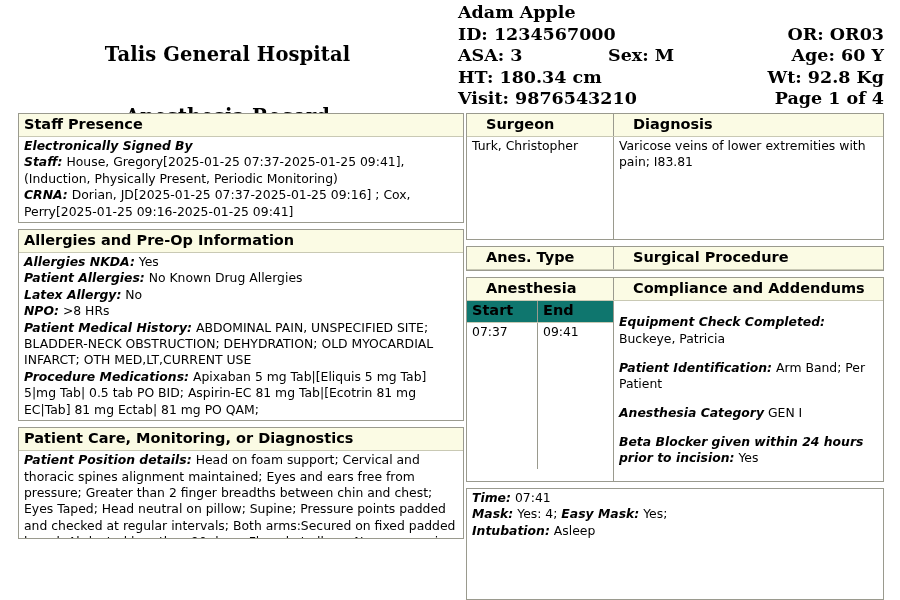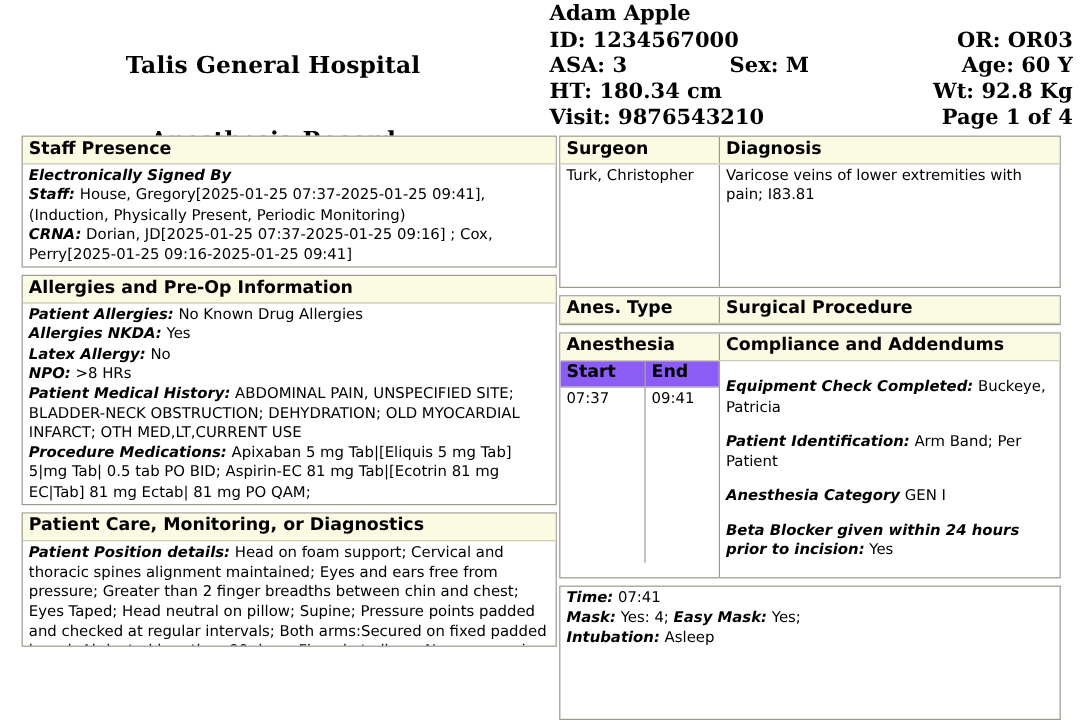--- a/index.html
+++ b/index.html
@@ -48,21 +48,21 @@
     top: 2px;
     width: 442px;
     font-family: "DejaVu Serif", serif;
     font-weight: bold;
     font-size: 17.5px;
     line-height: 21.5px;
   }
   .pt-row { position: relative; height: 21.5px; white-space: nowrap; }
   .pt-l { position: absolute; left: 0; }
   .pt-m { position: absolute; left: 150px; }
-  .pt-r { position: absolute; right: 6px; }
+  .pt-r { position: absolute; right: 16px; }
 
   
   .sheet {
     position: relative;
     width: 900px;
     height: 588px;
   }
   .col-left {
     position: absolute;
     left: 18px;
@@ -115,21 +115,21 @@
     border-collapse: collapse;
   }
   .tbl-row { display: table-row; }
   .tbl-h {
     display: table-cell;
     background: #fbfbe4;
     border-bottom: 1px solid #c9c9b4;
     font-weight: bold;
     font-size: 14.5px;
     line-height: 19px;
-    padding: 1px 4px 2px 5px;
+    padding: 1px 4px 2px 19px;
     vertical-align: top;
     white-space: nowrap;
   }
   .tbl-c {
     display: table-cell;
     font-size: 12.4px;
     line-height: 16.4px;
     padding: 1px 4px 2px 5px;
     vertical-align: top;
   }
@@ -141,21 +141,21 @@
   .fill-med  { height: 43px; }
 
   .anes-sub {
     display: table;
     width: 100%;
     table-layout: fixed;
     border-collapse: collapse;
   }
   .subhead {
     display: table-cell;
-    background: #8b5cf6;
+    background: #0f766e;
     border-bottom: 1px solid #c9c9b4;
     font-weight: bold;
     font-size: 14.5px;
     line-height: 19px;
     padding: 0 4px 2px 5px;
     white-space: nowrap;
   }
   .subcell {
     display: table-cell;
     font-size: 12.4px;
@@ -210,24 +210,24 @@
         <p><span class="lbl">Staff:</span>
            <span>House, Gregory[2025-01-25 07:37-2025-01-25 09:41], (Induction, Physically Present, Periodic Monitoring)</span></p>
         <p><span class="lbl">CRNA:</span>
            <span>Dorian, JD[2025-01-25 07:37-2025-01-25 09:16] ; Cox, Perry[2025-01-25 09:16-2025-01-25 09:41]</span></p>
       </div>
     </div>
 
     <div class="panel">
       <div class="panel-title">Allergies and Pre-Op Information</div>
       <div class="panel-body">
+        <p><span class="lbl">Allergies NKDA:</span>
+           <span>Yes</span></p>
         <p><span class="lbl">Patient Allergies:</span>
            <span>No Known Drug Allergies</span></p>
-        <p><span class="lbl">Allergies NKDA:</span>
-           <span>Yes</span></p>
         <p><span class="lbl">Latex Allergy:</span>
            <span>No</span></p>
         <p><span class="lbl">NPO:</span>
            <span>&gt;8 HRs</span></p>
         <p><span class="lbl">Patient Medical History:</span>
            <span>ABDOMINAL PAIN, UNSPECIFIED SITE; BLADDER-NECK OBSTRUCTION; DEHYDRATION; OLD MYOCARDIAL INFARCT; OTH MED,LT,CURRENT USE</span></p>
         <p><span class="lbl">Procedure Medications:</span>
            <span>Apixaban 5 mg Tab|[Eliquis 5 mg Tab] 5|mg Tab|  0.5 tab PO BID;   Aspirin-EC 81 mg Tab|[Ecotrin 81 mg EC|Tab] 81 mg Ectab|  81 mg PO QAM;</span></p>
       </div>
     </div>

